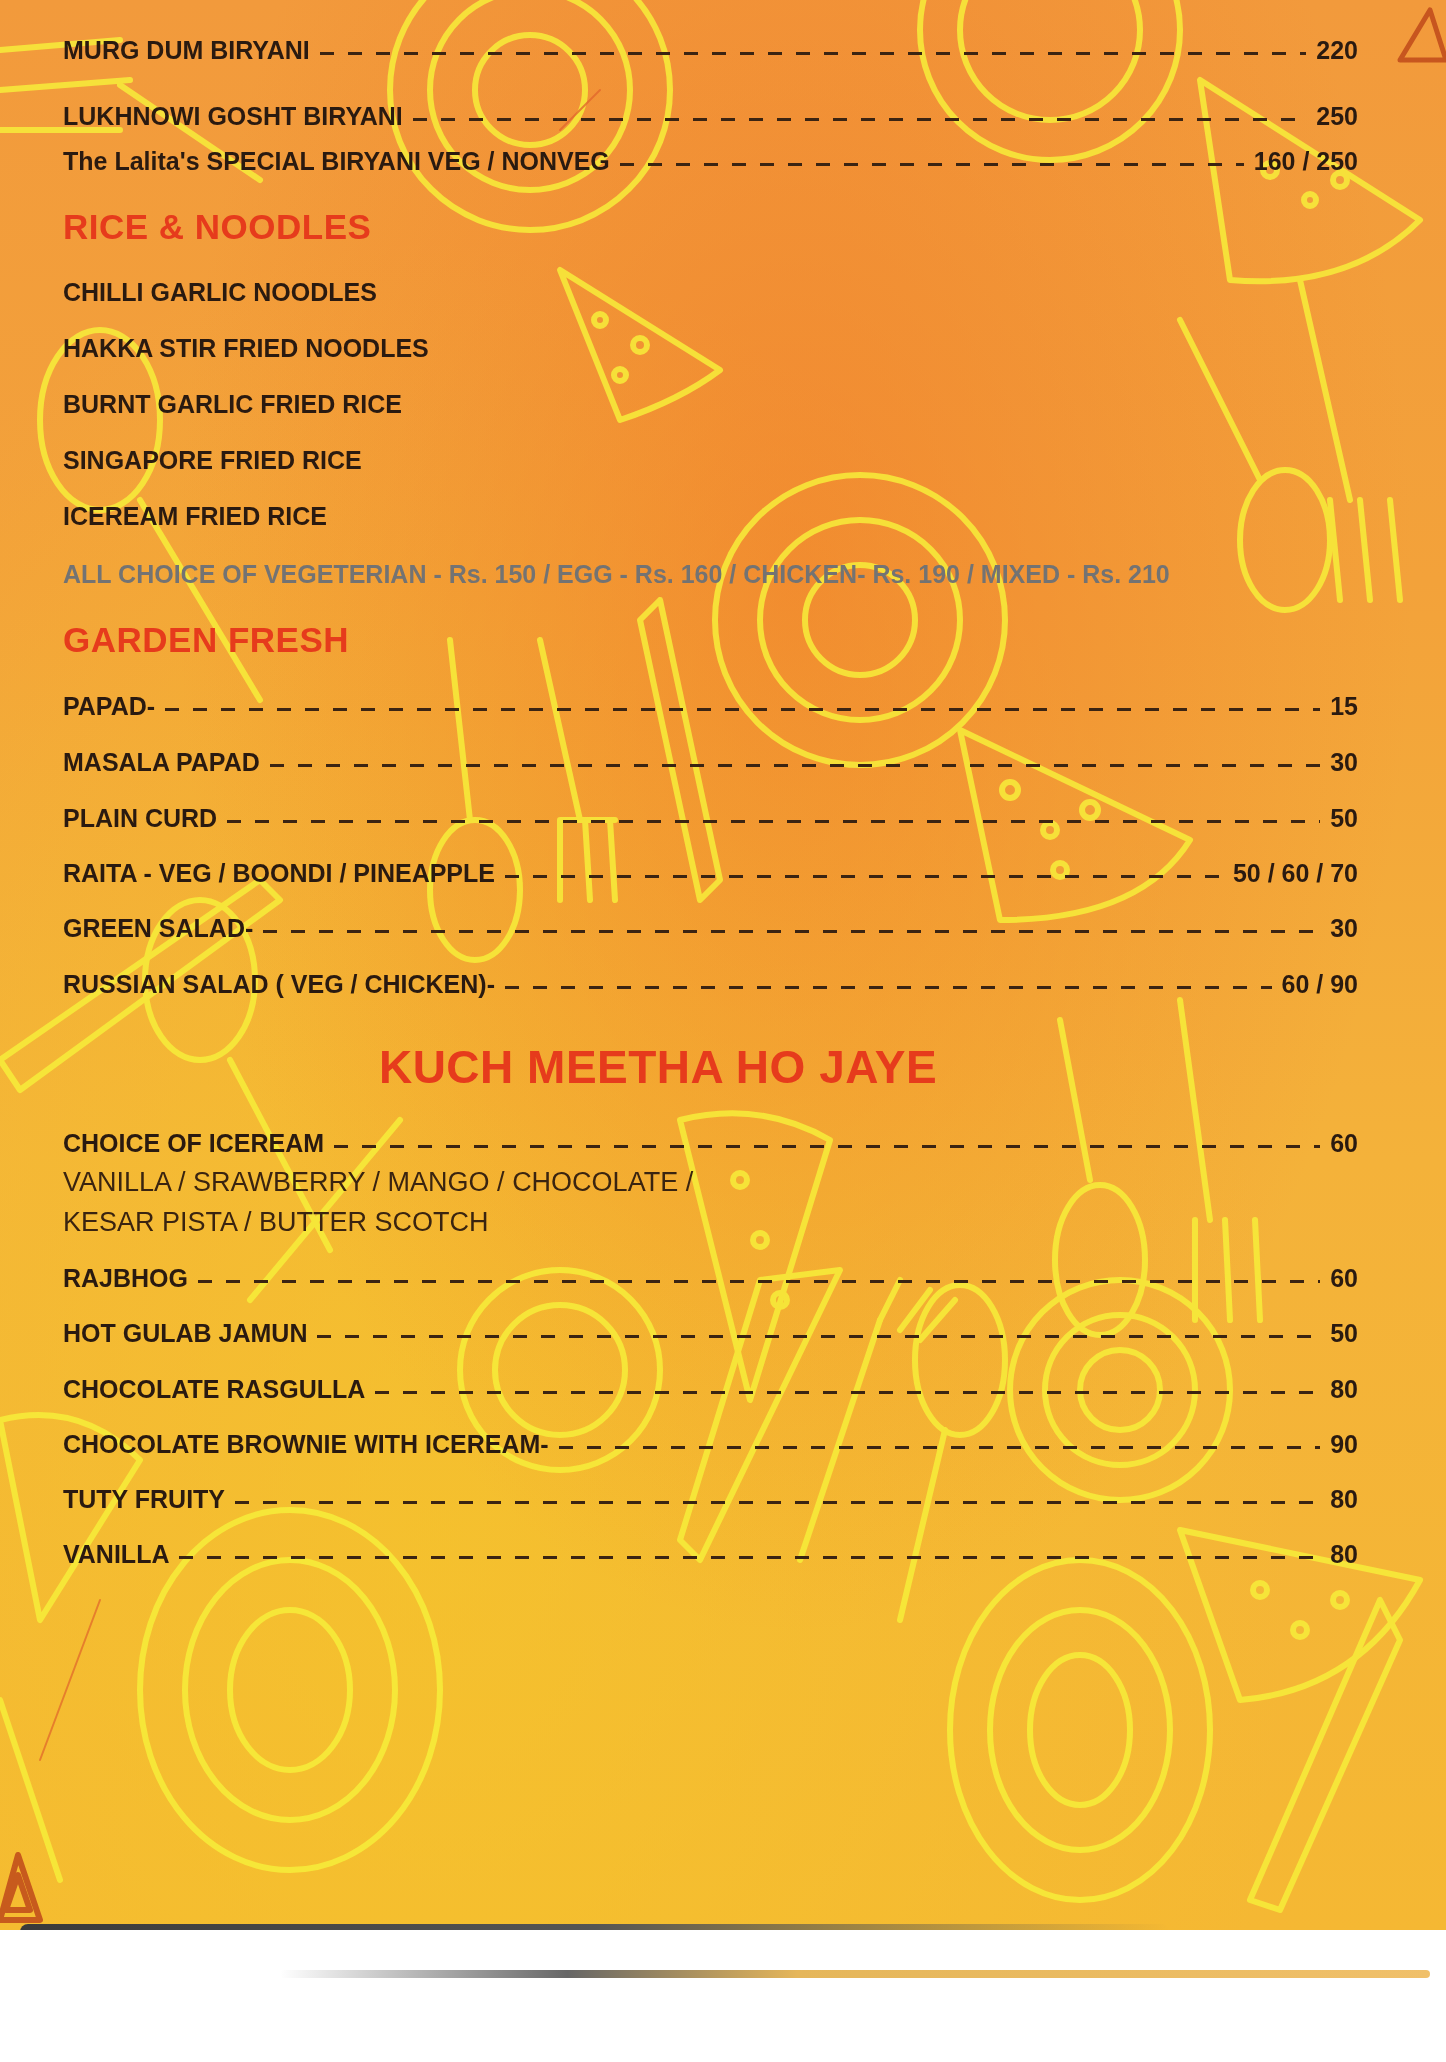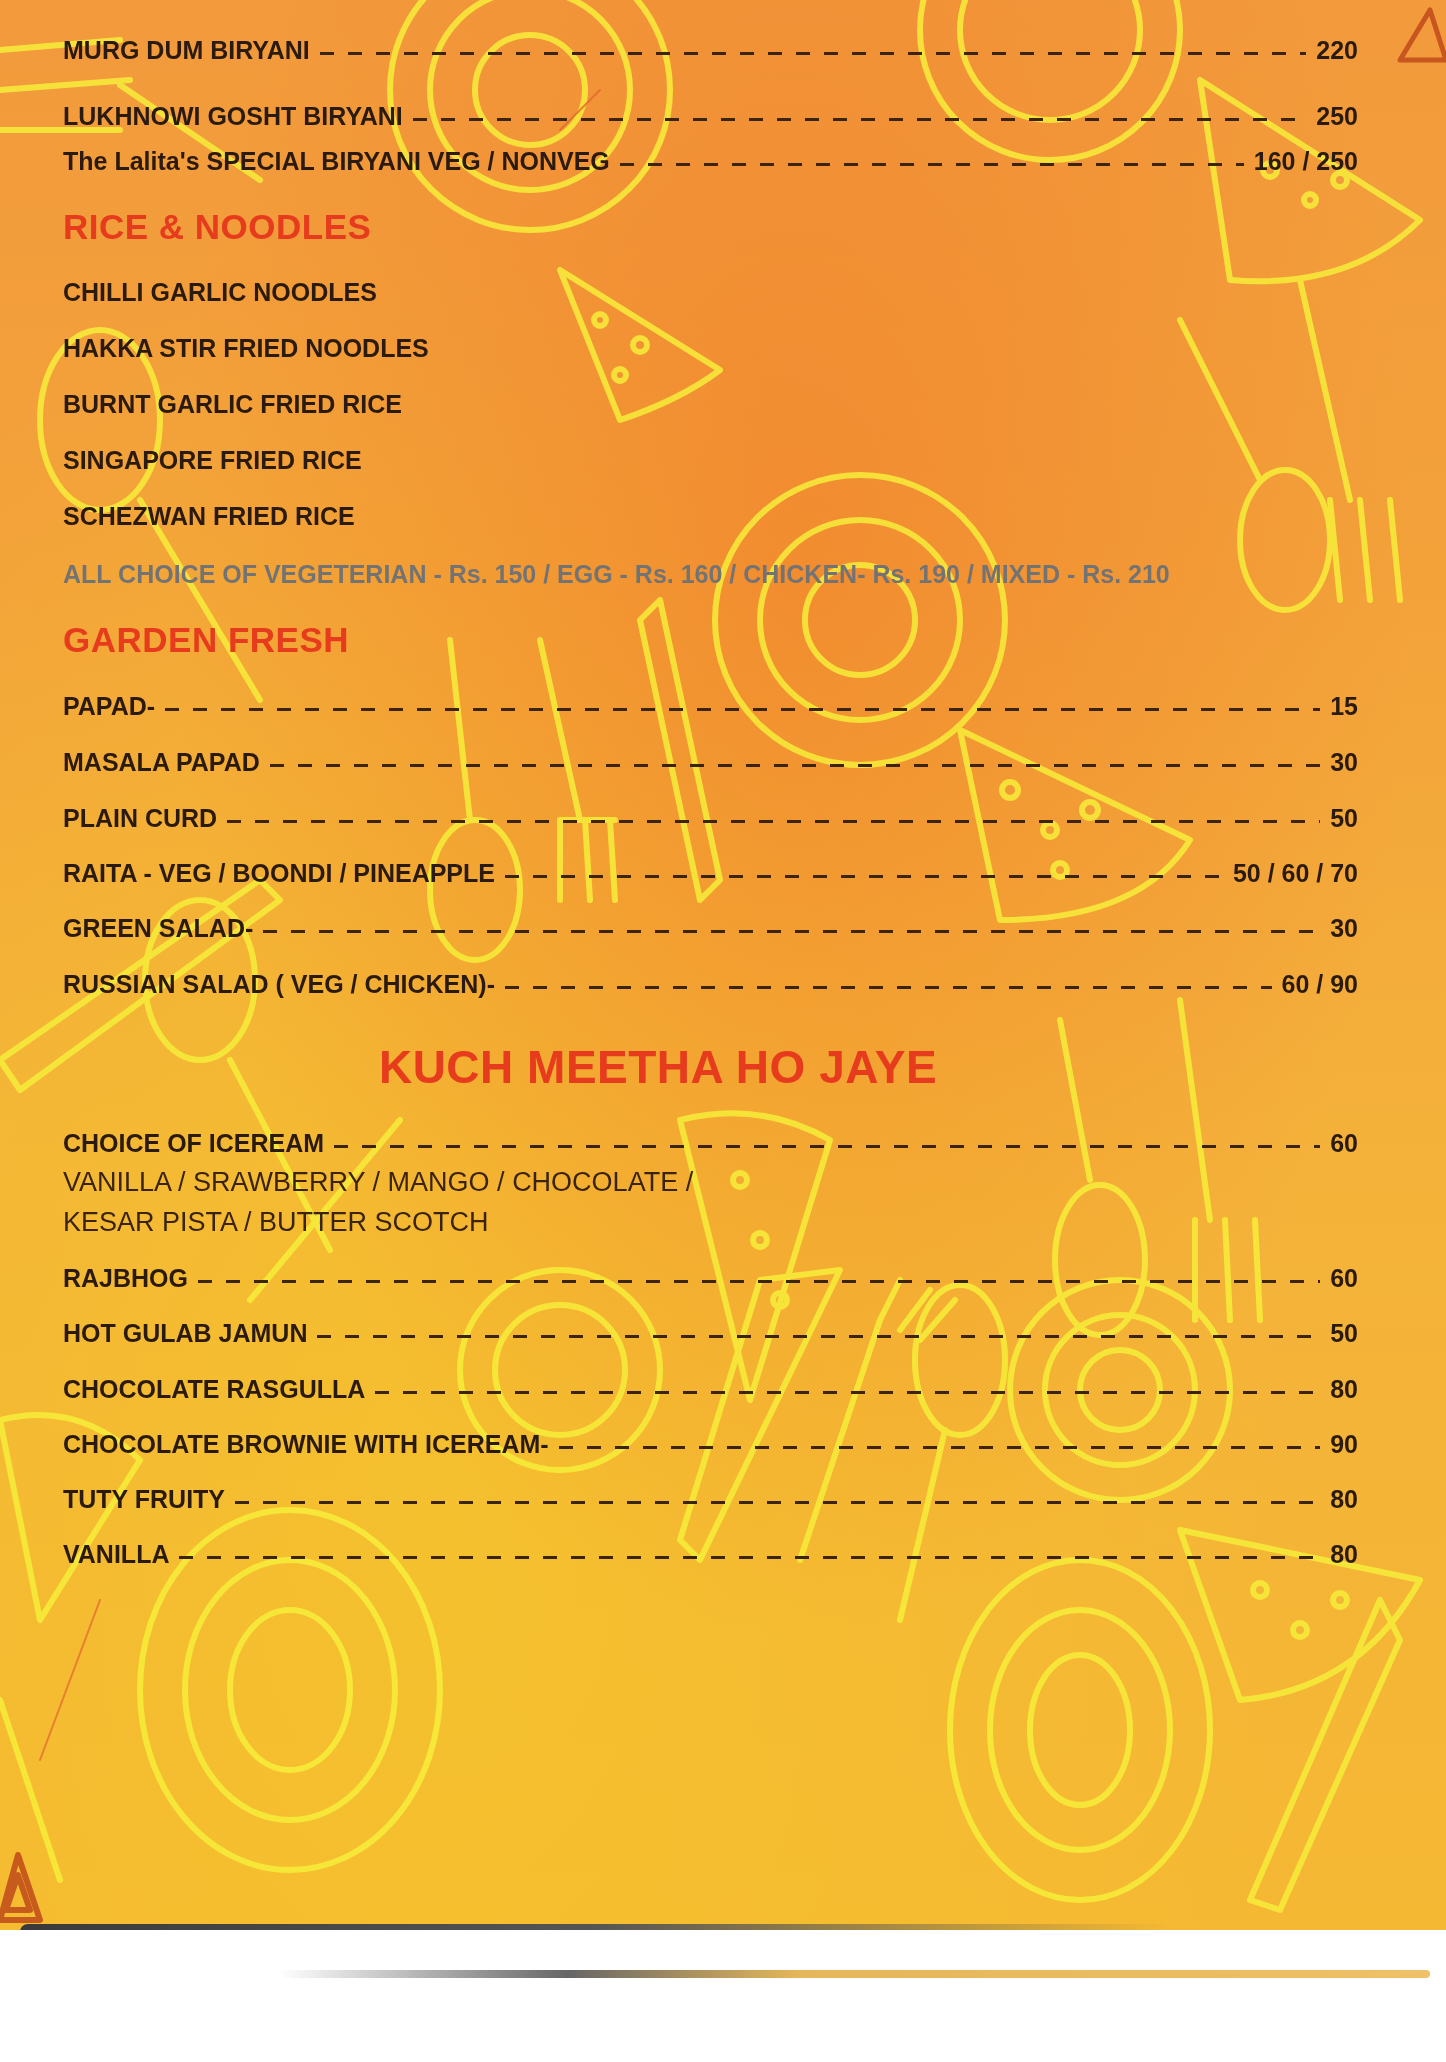--- a/index.html
+++ b/index.html
@@ -303,21 +303,21 @@
   <div class="row no-dots" style="top:334px;">
     <span class="name">HAKKA STIR FRIED NOODLES</span>
   </div>
   <div class="row no-dots" style="top:390px;">
     <span class="name">BURNT GARLIC FRIED RICE</span>
   </div>
   <div class="row no-dots" style="top:446px;">
     <span class="name">SINGAPORE FRIED RICE</span>
   </div>
   <div class="row no-dots" style="top:502px;">
-    <span class="name">SCHEZWAN FRIED RICE</span>
+    <span class="name">ICEREAM FRIED RICE</span>
   </div>
   <div class="wide-note" style="top:560px;">ALL CHOICE OF VEGETERIAN - Rs. 150 / EGG - Rs. 160 / CHICKEN- Rs. 190 / MIXED - Rs. 210</div>
 
   <div class="heading" style="top:620px;">GARDEN FRESH</div>
   <div class="row" style="top:692px;">
     <span class="name">PAPAD-</span>
     <span class="dots"></span>
     <span class="price">15</span>
   </div>
   <div class="row" style="top:748px;">

